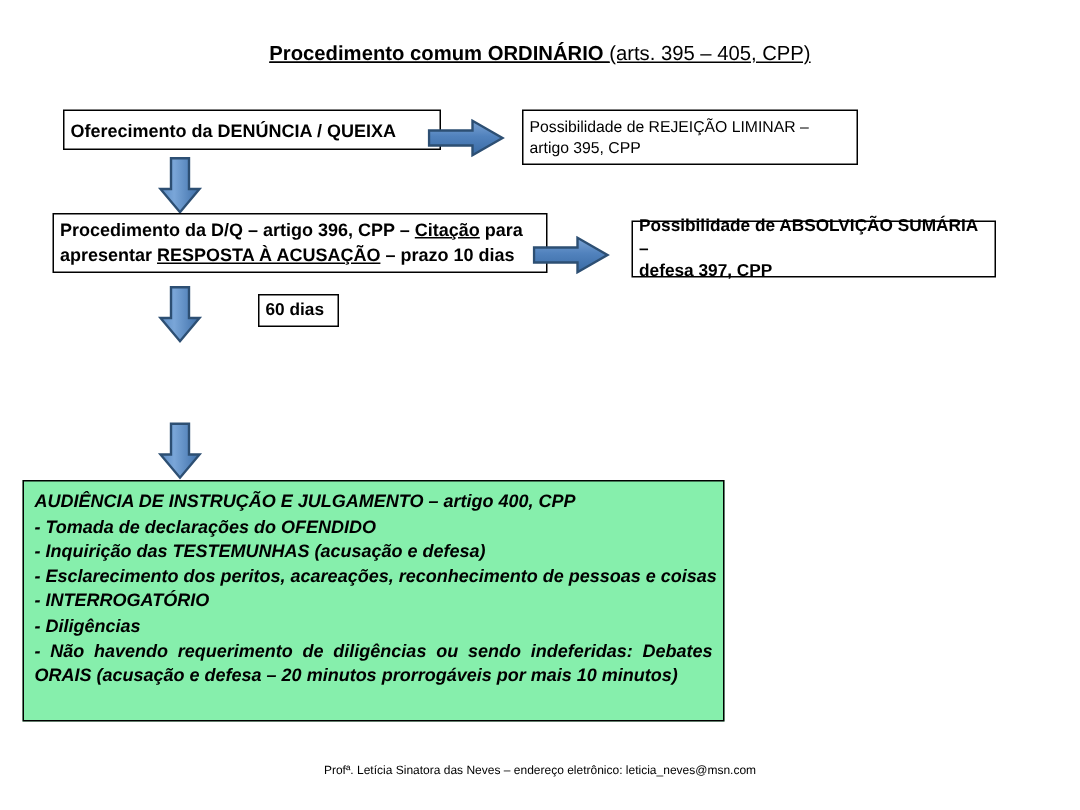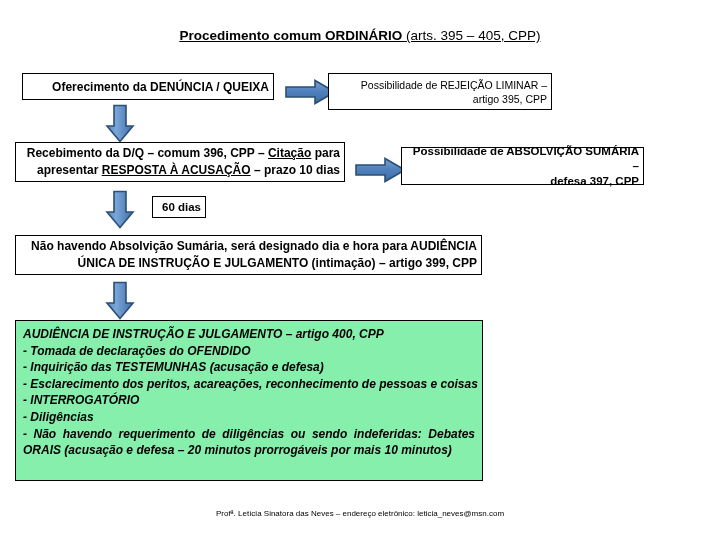--- a/index.html
+++ b/index.html
@@ -43,21 +43,22 @@
 
   
   .box {
     position: absolute;
     border: 1.5px solid #000000;
     box-sizing: border-box;
     background: #ffffff;
     display: flex;
     align-items: center;
     justify-content: center;
-    text-align: right;
+    text-align: left;
+    margin-left: 20px;
   }
   .box .txt {
     display: block;
     width: 100%;
     padding: 0 4px;
     box-sizing: border-box;
   }
 
   
   #box-denuncia {
@@ -195,21 +196,21 @@
           <stop offset="0%" stop-color="#5a8bc4"></stop>
           <stop offset="35%" stop-color="#7aa6d8"></stop>
           <stop offset="100%" stop-color="#3d6ea8"></stop>
         </linearGradient>
       </defs>
       <path d="M10,1.5 L22,1.5 L22,22 L29,22 L16,37.5 L3,22 L10,22 Z" fill="url(#gd1)" stroke="#2d4f73" stroke-width="1.6" stroke-linejoin="miter"></path>
     </svg>
   </div>
 
   <div class="box" id="box-recebimento">
-    <span class="txt"><span>Recebimento da D/Q – comum 396, CPP – </span><u>Citação</u><span> para apresentar </span><u>RESPOSTA À ACUSAÇÃO</u><span> – prazo 10 dias</span></span>
+    <span class="txt"><span>Procedimento da D/Q – artigo 396, CPP – </span><u>Citação</u><span> para apresentar </span><u>RESPOSTA À ACUSAÇÃO</u><span> – prazo 10 dias</span></span>
   </div>
 
   <div class="arrow" id="arrow-right-2">
     <svg width="52" height="26" viewBox="0 0 52 26">
       <path d="M1,8 L30,8 L30,1.5 L50,13 L30,24.5 L30,18 L1,18 Z" fill="url(#gr1)" stroke="#2d4f73" stroke-width="1.6" stroke-linejoin="miter"></path>
     </svg>
   </div>
 
   <div class="box" id="box-absolvicao">
     <span class="txt">
@@ -221,26 +222,20 @@
   <div class="arrow" id="arrow-down-2">
     <svg width="32" height="40" viewBox="0 0 32 40">
       <path d="M10,1.5 L22,1.5 L22,22 L29,22 L16,37.5 L3,22 L10,22 Z" fill="url(#gd1)" stroke="#2d4f73" stroke-width="1.6" stroke-linejoin="miter"></path>
     </svg>
   </div>
 
   <div class="box" id="box-60dias">
     <span class="txt">60 dias</span>
   </div>
 
-  <div class="box" id="box-audiencia-desig">
-    <span class="txt">
-      <span>Não havendo Absolvição Sumária, será designado dia e hora para AUDIÊNCIA</span><br>
-      <span>ÚNICA DE INSTRUÇÃO E JULGAMENTO (intimação) – artigo 399, CPP</span>
-    </span>
-  </div>
 
   <div class="arrow" id="arrow-down-3">
     <svg width="32" height="40" viewBox="0 0 32 40">
       <path d="M10,1.5 L22,1.5 L22,22 L29,22 L16,37.5 L3,22 L10,22 Z" fill="url(#gd1)" stroke="#2d4f73" stroke-width="1.6" stroke-linejoin="miter"></path>
     </svg>
   </div>
 
   <div id="box-audiencia-lista">
     <span class="line">AUDIÊNCIA DE INSTRUÇÃO E JULGAMENTO – artigo 400, CPP</span>
     <span class="line">- Tomada de declarações do OFENDIDO</span>

